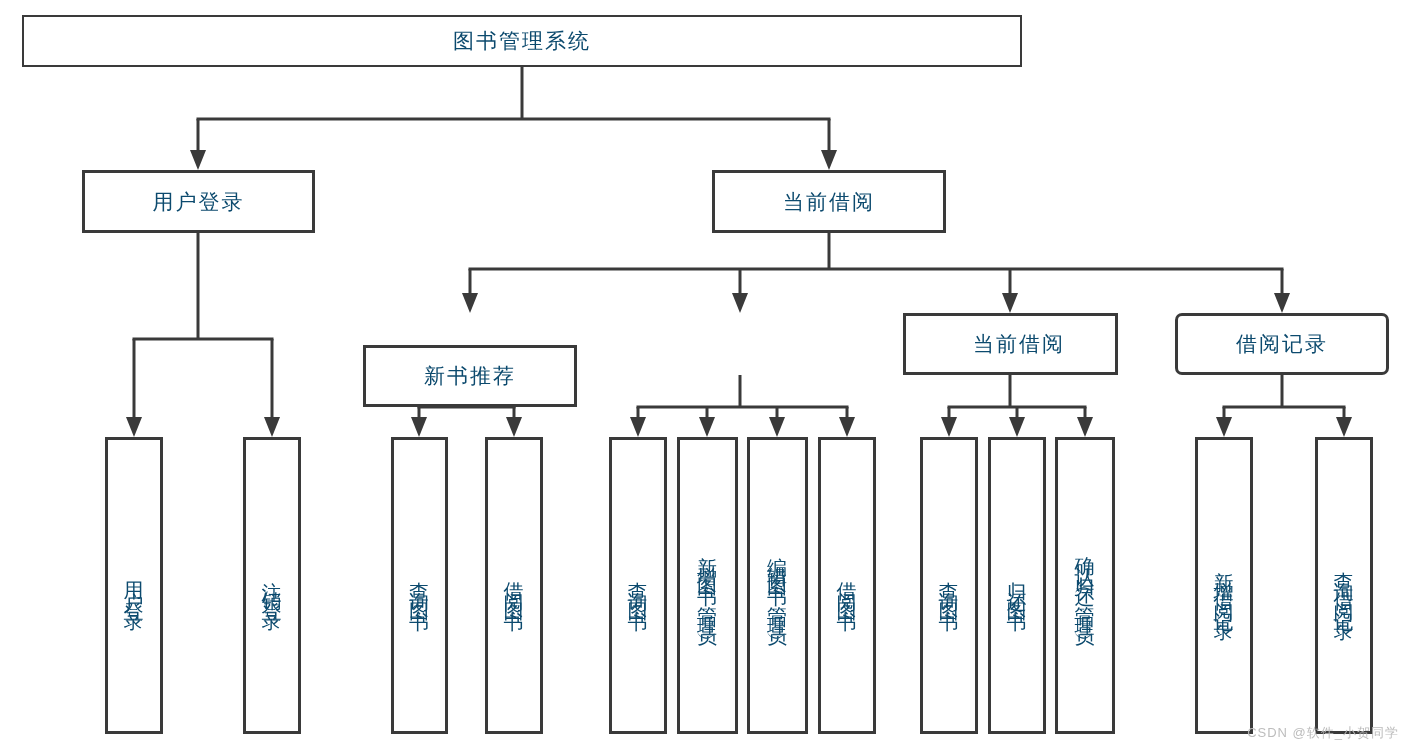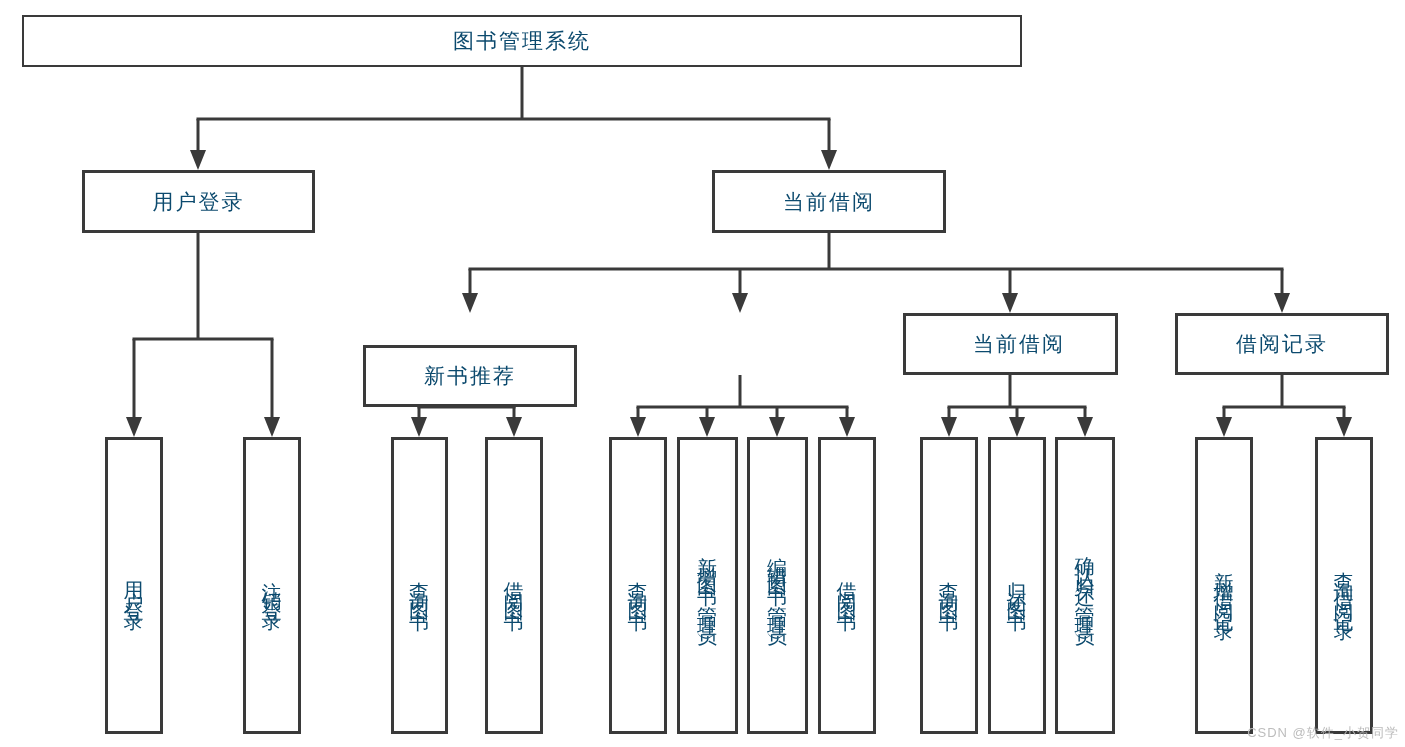--- a/index.html
+++ b/index.html
@@ -125,21 +125,21 @@
   <div class="node" style="left:712px; top:170px; width:234px; height:63px;">
     <span class="hlabel">当前借阅</span>
   </div>
 
   <div class="node" style="left:363px; top:313px; width:214px; height:62px;margin-top:32px;">
     <span class="hlabel">新书推荐</span>
   </div>
   <div class="node" style="left:903px; top:313px; width:215px; height:62px;padding-left:17px;">
     <span class="hlabel">当前借阅</span>
   </div>
-  <div class="node" style="left:1175px; top:313px; width:214px; height:62px;">
+  <div class="node" style="left:1175px; top:313px; width:214px; height:62px;border-radius:7px;">
     <span class="hlabel">借阅记录</span>
   </div>
 
   <div class="node leaf" style="left:105px; top:437px; width:58px; height:297px;">
     <span class="vlabel">用户登录</span>
   </div>
   <div class="node leaf" style="left:243px; top:437px; width:58px; height:297px;">
     <span class="vlabel">注销登录</span>
   </div>
 

